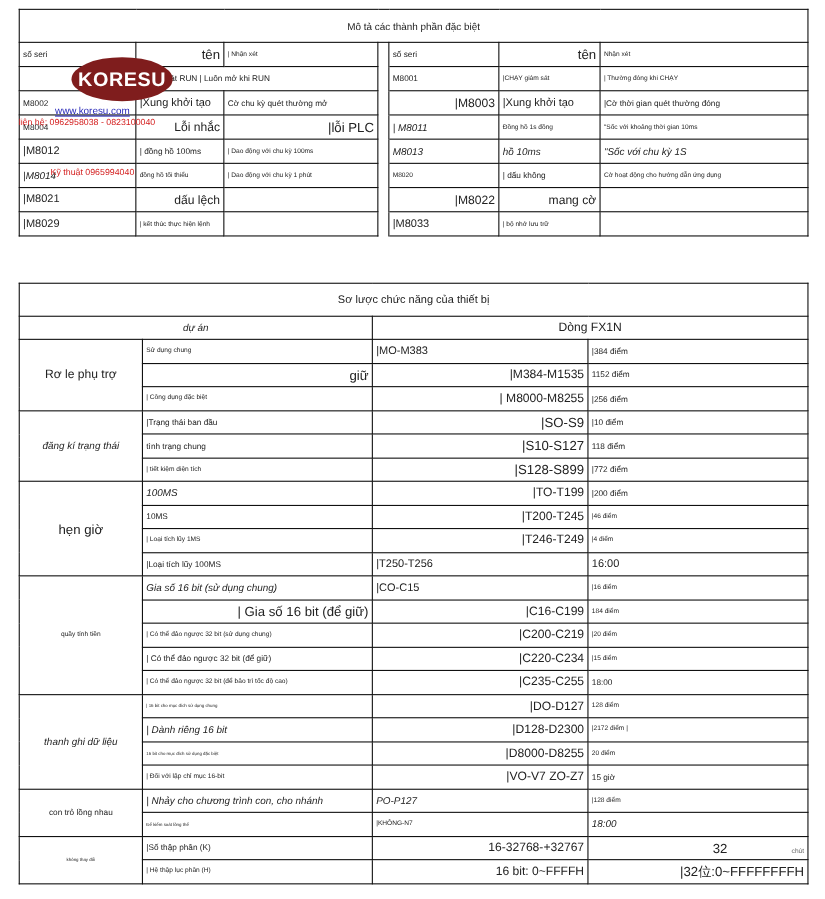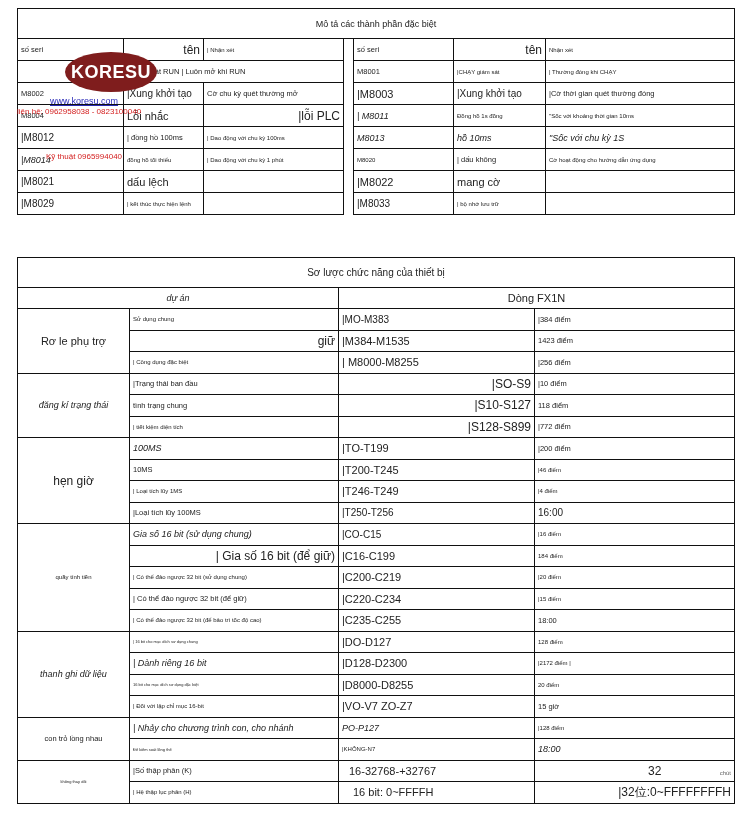--- a/index.html
+++ b/index.html
@@ -11,21 +11,21 @@
 
   
   #t1 { left: 17px; top: 8px; width: 717px; }
   #t1 .title-row td { height: 30px; text-align: center; font-size: 9px; }
   #t1 td { height: 22px; }
   #t1 td.gap { border-top: none; border-bottom: none; width: 10px; padding: 0; }
   .fs-7 { font-size: 6px; }
   .fs-8 { font-size: 7.5px; }
   .fs-9 { font-size: 9px; font-style: italic; }
   .fs-10 { font-size: 10px; }
-  .fs-11 { font-size: 11px; }
+  .fs-11 { font-size: 11px; text-align: right; }
   .fs-12 { font-size: 12px; text-align: right; }
 
   
   #t2 { left: 17px; top: 257px; width: 717px; }
   #t2 .title-row td { height: 30px; text-align: center; font-size: 10px; }
   #t2 td { height: 21.5px; }
   #t2 td.group { text-align: center; }
   #t2 .hdr td { height: 21px; text-align: center; }
 
   
@@ -154,21 +154,21 @@
 
   <tr>
     <td rowspan="3" class="group fs-11">Rơ le phụ trợ</td>
     <td class="fs-7">Sử dụng chung</td>
     <td class="fs-10">|MO-M383</td>
     <td class="fs-8">|384 điểm</td>
   </tr>
   <tr>
     <td class="fs-12">giữ</td>
     <td class="fs-11">|M384-M1535</td>
-    <td class="fs-8">1423 điểm</td>
+    <td class="fs-8">1152 điểm</td>
   </tr>
   <tr>
     <td class="fs-7">| Công dụng đặc biệt</td>
     <td class="fs-11">| M8000-M8255</td>
     <td class="fs-8">|256 điểm</td>
   </tr>
 
   <tr>
     <td rowspan="3" class="group fs-9">đăng kí trạng thái</td>
     <td class="fs-8">|Trạng thái ban đầu</td>

